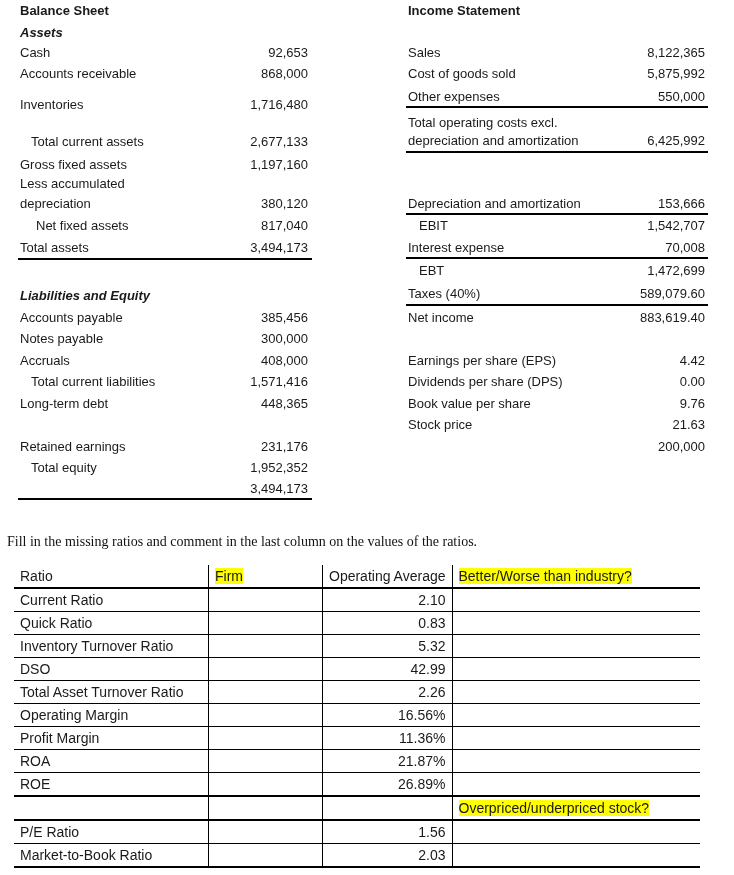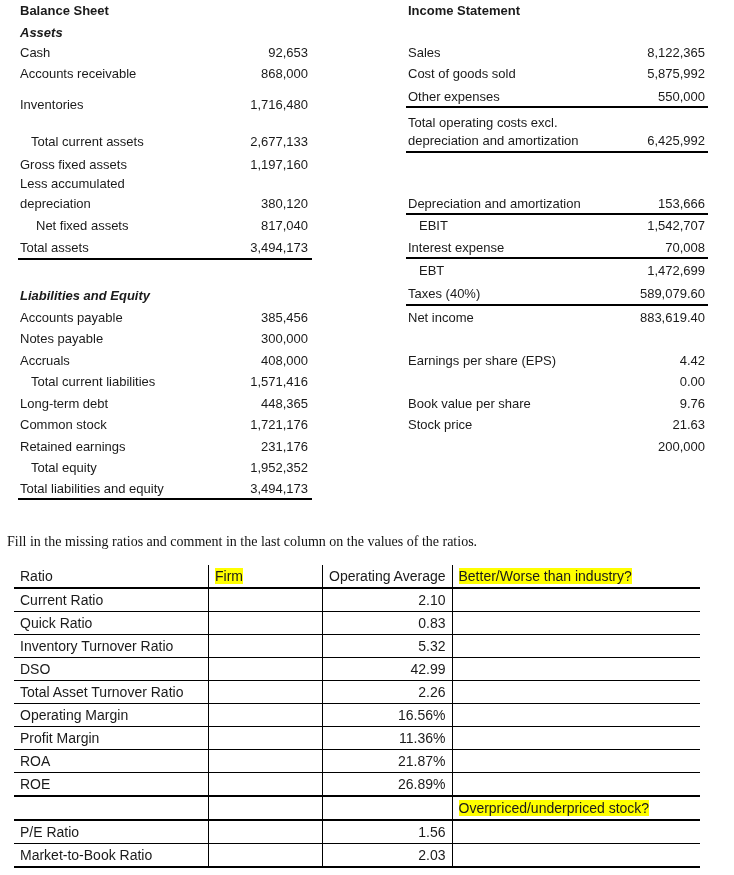--- a/index.html
+++ b/index.html
@@ -81,34 +81,29 @@
     <span class="val">408,000</span>
   </div>
   <div class="row" style="top:372px; left:0; width:288px;">
     <span class="lbl" style="left:11px;">Total current liabilities</span>
     <span class="val">1,571,416</span>
   </div>
   <div class="row" style="top:394px; left:0; width:288px;">
     <span class="lbl">Long-term debt</span>
     <span class="val">448,365</span>
   </div>
-  <div class="row" style="top:415px; left:0; width:288px;">
-    <span class="lbl">Common stock</span>
-    <span class="val">1,721,176</span>
-  </div>
   <div class="row" style="top:437px; left:0; width:288px;">
     <span class="lbl">Retained earnings</span>
     <span class="val">231,176</span>
   </div>
   <div class="row" style="top:458px; left:0; width:288px;">
     <span class="lbl" style="left:11px;">Total equity</span>
     <span class="val">1,952,352</span>
   </div>
   <div class="row" style="top:479px; left:0; width:288px;">
-    <span class="lbl">Total liabilities and equity</span>
     <span class="val">3,494,173</span>
   </div>
   <div class="rule" style="top:498px; left:-2px; width:294px;"></div>
 </div>
 
 <div class="abs" style="left:408px; top:0; width:300px; height:470px;">
   <div class="row bold" style="top:1px; left:0;">Income Statement</div>
 
   <div class="row" style="top:43px; left:0; width:297px;">
     <span class="lbl">Sales</span>
@@ -157,20 +152,21 @@
   <div class="row" style="top:308px; left:0; width:297px;">
     <span class="lbl">Net income</span>
     <span class="val">883,619.40</span>
   </div>
 
   <div class="row" style="top:351px; left:0; width:297px;">
     <span class="lbl">Earnings per share (EPS)</span>
     <span class="val">4.42</span>
   </div>
   <div class="row" style="top:372px; left:0; width:297px;">
+    <span class="lbl">Dividends per share (DPS)</span>
     <span class="val">0.00</span>
   </div>
   <div class="row" style="top:394px; left:0; width:297px;">
     <span class="lbl">Book value per share</span>
     <span class="val">9.76</span>
   </div>
   <div class="row" style="top:415px; left:0; width:297px;">
     <span class="lbl">Stock price</span>
     <span class="val">21.63</span>
   </div>

